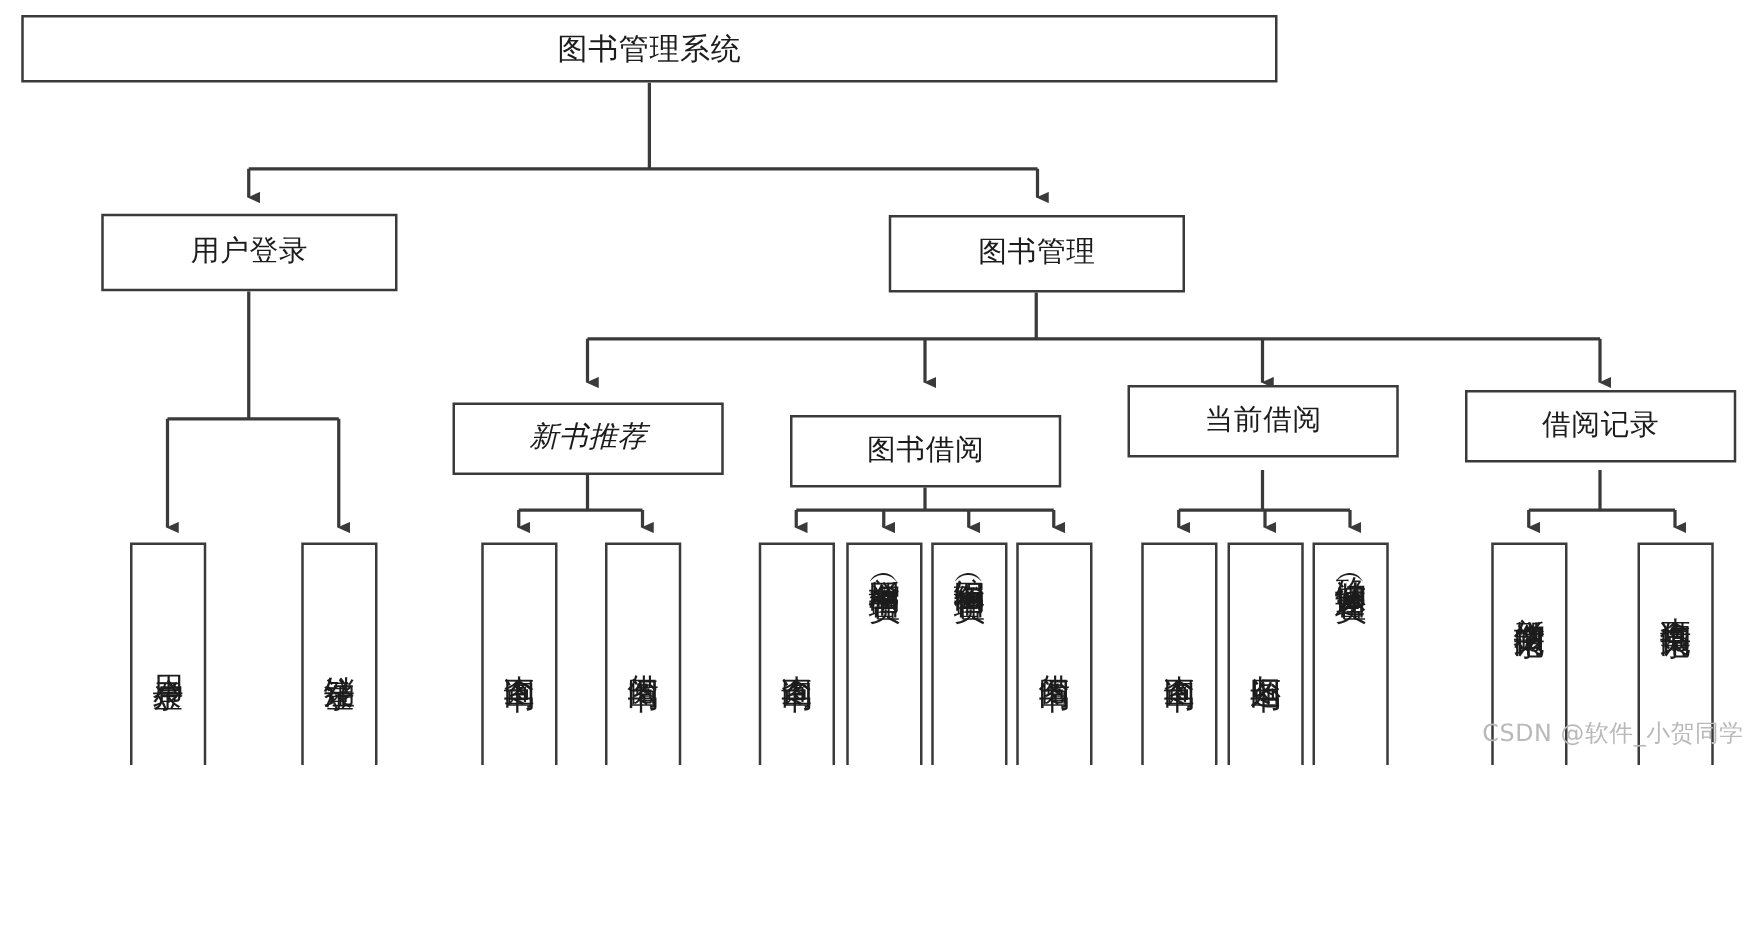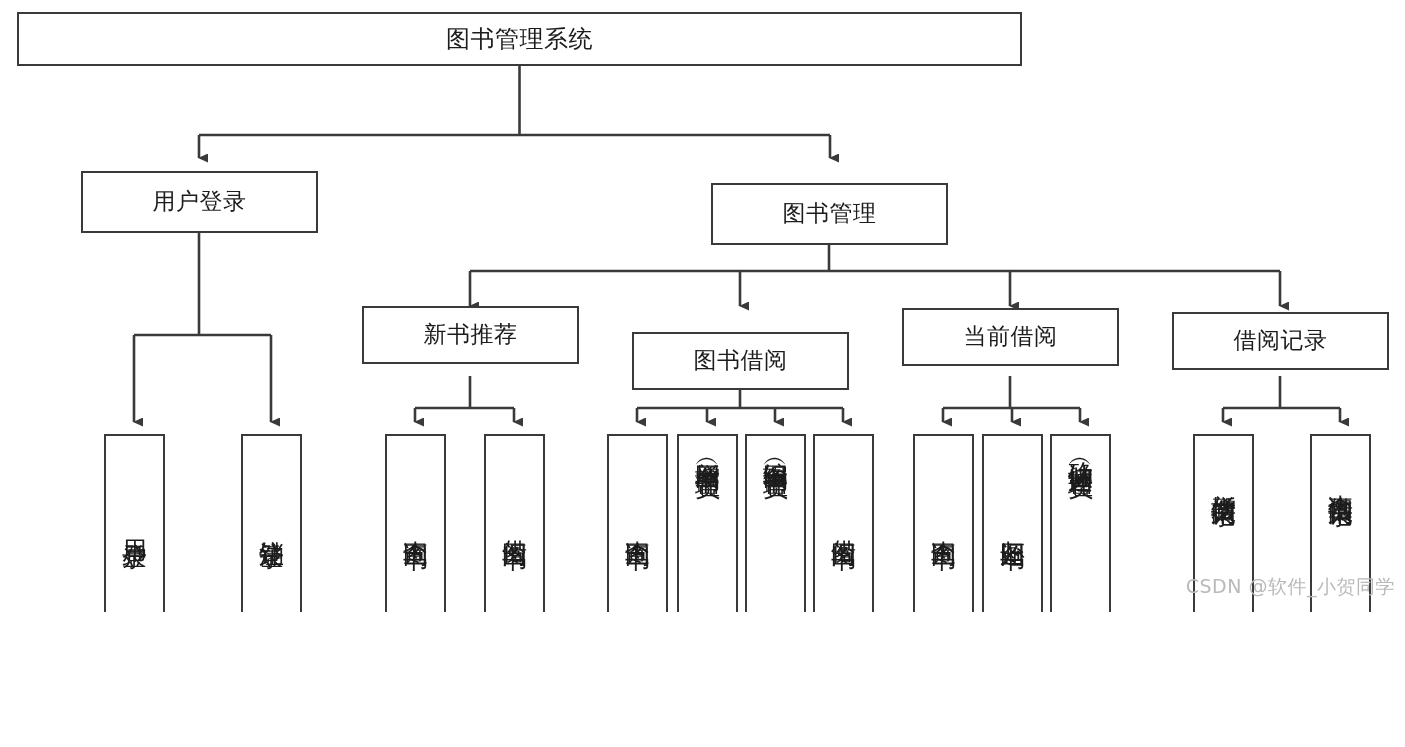--- a/index.html
+++ b/index.html
@@ -124,25 +124,25 @@
     </g>
   </svg>
 
   <div class="node-box root" style="left:17px; top:12px; width:1005px; height:54px;">
     <span class="node-label-h">图书管理系统</span>
   </div>
 
   <div class="node-box" style="left:81px; top:171px; width:237px; height:62px;">
     <span class="node-label-h">用户登录</span>
   </div>
-  <div class="node-box" style="left:711px; top:183px; width:237px; height:62px;">
+  <div class="node-box" style="left:711px; top:172px; width:237px; height:62px;">
     <span class="node-label-h">图书管理</span>
   </div>
 
-  <div class="node-box" style="left:362px; top:306px; width:217px; height:58px;">
+  <div class="node-box" style="left:362px; top:322px; width:217px; height:58px;font-style:italic;">
     <span class="node-label-h">新书推荐</span>
   </div>
   <div class="node-box" style="left:632px; top:318px; width:217px; height:58px;margin-top:14px;">
     <span class="node-label-h">图书借阅</span>
   </div>
   <div class="node-box" style="left:902px; top:308px; width:217px; height:58px;">
     <span class="node-label-h">当前借阅</span>
   </div>
   <div class="node-box" style="left:1172px; top:312px; width:217px; height:58px;">
     <span class="node-label-h">借阅记录</span>

